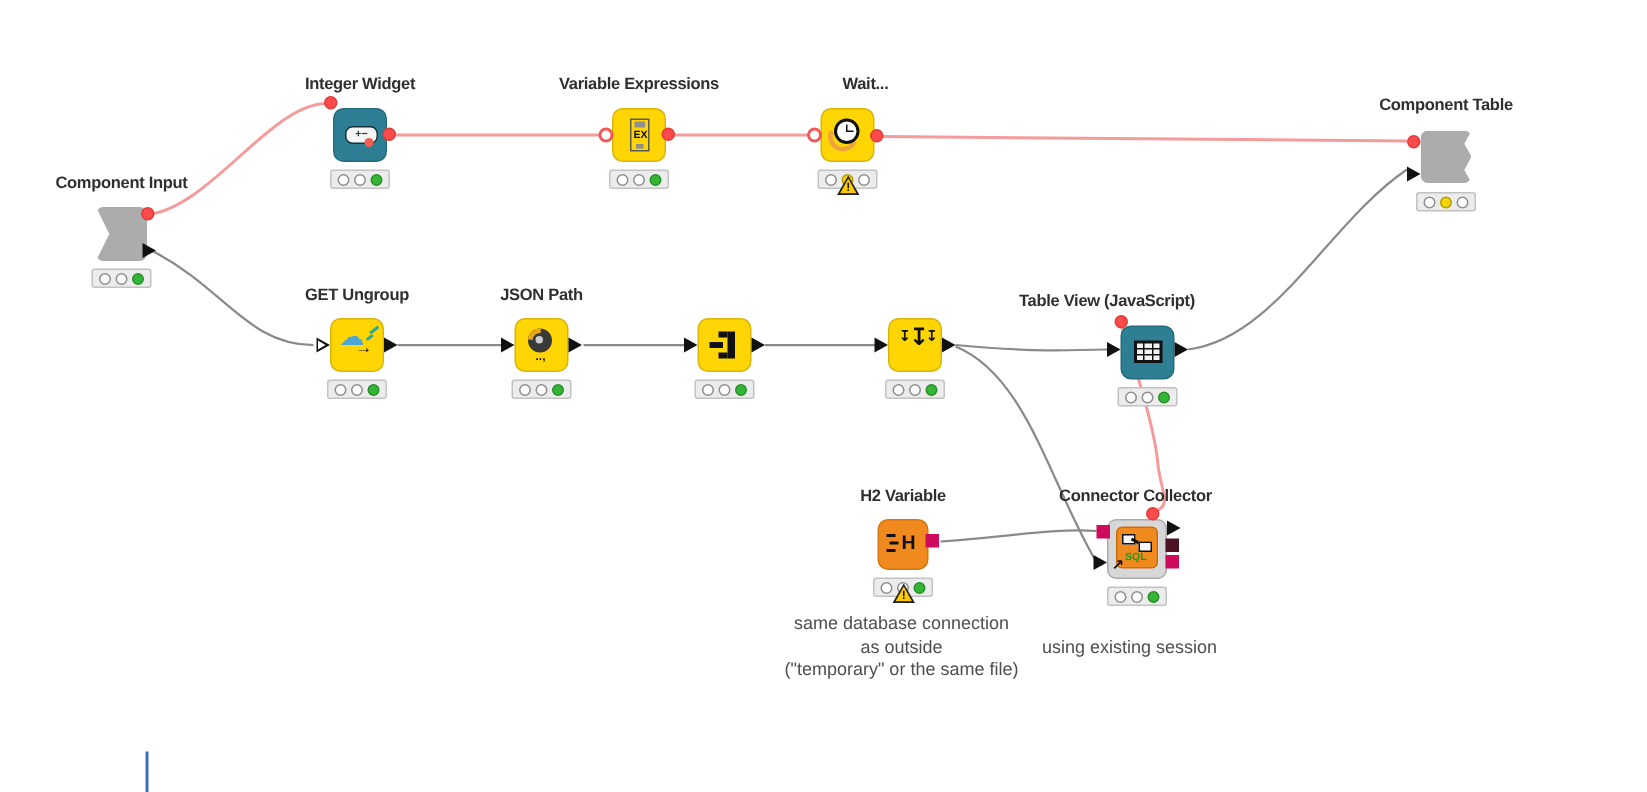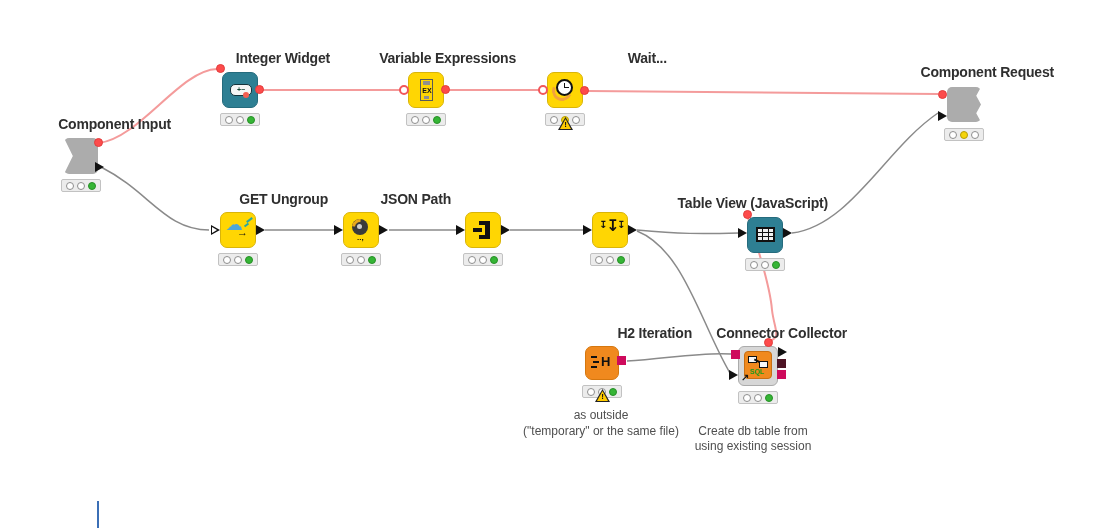--- a/index.html
+++ b/index.html
@@ -3,21 +3,21 @@
 <meta charset="utf-8">
 <style>
   html,body{margin:0;padding:0;background:#fff;}
   #canvas{position:relative;width:1098px;height:528px;background:#ffffff;overflow:hidden;
           font-family:"Liberation Sans","DejaVu Sans",sans-serif;}
   svg#edges{position:absolute;left:0;top:0;z-index:1;}
   svg#edges path{fill:none;}
   svg#edges path.red{stroke:#f49b9b;stroke-width:2;}
   svg#edges path.gray{stroke:#8a8a8a;stroke-width:1.5;}
 
-  .node-label{position:absolute;width:180px;text-align:right;font-size:14px;font-weight:bold;
+  .node-label{position:absolute;width:180px;text-align:center;font-size:11px;font-weight:bold;
               color:#2f2f2f;letter-spacing:-0.2px;z-index:4;white-space:nowrap;}
   .nbox{position:absolute;width:36px;height:36px;border-radius:7px;z-index:3;box-sizing:border-box;}
   .nbox.yellow{background:#FFD603;border:1px solid #d9b409;}
   .nbox.teal{background:#2E7F93;border:1px solid #256b7d;}
   .nbox.orange{background:#F0891E;border:1px solid #d5770f;}
   .nbox.grayc{background:#acacac;border:none;border-radius:5px;}
   .clip-in{clip-path:polygon(0 0,100% 0,100% 100%,0 100%,26% 50%);}
   .clip-out{clip-path:polygon(0 0,100% 0,86% 25%,100% 50%,86% 75%,100% 100%,0 100%);}
 
   
@@ -170,21 +170,21 @@
     <span class="lt lt-off"></span>
       <span class="lt lt-yellow"></span>
       <span class="lt lt-off"></span>
   </div>
   <div class="warn" style="left:558px;top:117px">
       <span class="tri-b"></span>
       <span class="tri-y"></span>
       <span class="mark">!</span>
     </div>
 
-  <div class="node-label" style="left:874px;top:64px">Component Request</div>
+  <div class="node-label" style="left:874px;top:64px">Component Table</div>
   <div class="nbox grayc clip-out" style="left:947px;top:87px;width:34px;height:35px"></div>
   <div class="rdot" style="left:938px;top:90px"></div>
   <div class="tri" style="left:938px;top:111px"></div>
   <div class="lights" style="left:944px;top:128px">
     <span class="lt lt-off"></span>
       <span class="lt lt-yellow"></span>
       <span class="lt lt-off"></span>
   </div>
 
   <div class="node-label" style="left:148px;top:191px">GET Ungroup</div>
@@ -257,21 +257,21 @@
     </div>
   <div class="rdot" style="left:743px;top:210px"></div>
   <div class="tri" style="left:738px;top:228px"></div>
   <div class="tri" style="left:783px;top:228px"></div>
   <div class="lights" style="left:745px;top:258px">
     <span class="lt lt-off"></span>
       <span class="lt lt-off"></span>
       <span class="lt lt-green"></span>
   </div>
 
-  <div class="node-label" style="left:512px;top:325px">H2 Iteration</div>
+  <div class="node-label" style="left:512px;top:325px">H2 Variable</div>
   <div class="nbox orange" style="left:585px;top:346px;width:34px;height:34px"></div>
   <div class="ic h2-glyph">
     <i style="left:0;top:2px;width:6px;height:2px"></i>
     <i style="left:2px;top:7px;width:6px;height:2px"></i>
     <i style="left:0;top:12px;width:6px;height:2px"></i>
     <i class="h2-letter">H</i>
   </div>
   <div class="sq magenta" style="left:617px;top:356px"></div>
   <div class="lights" style="left:582px;top:385px">
     <span class="lt lt-off"></span>
@@ -299,23 +299,23 @@
   <div class="tri" style="left:778px;top:347px"></div>
   <div class="sq maroon" style="left:777px;top:359px"></div>
   <div class="sq magenta" style="left:777px;top:370px"></div>
   <div class="lights" style="left:738px;top:391px">
     <span class="lt lt-off"></span>
       <span class="lt lt-off"></span>
       <span class="lt lt-green"></span>
   </div>
 
   <div class="annotation" style="left:486px;top:408px;width:230px">
+    <div>same database connection</div>
     <div>as outside</div>
     <div>("temporary" or the same file)</div>
   </div>
   <div class="annotation" style="left:658px;top:408px;width:190px">
     <div></div>
-    <div>Create db table from</div>
     <div>using existing session</div>
   </div>
 
   <div class="blue-edge"></div>
 </div>
 
 </body></html>

